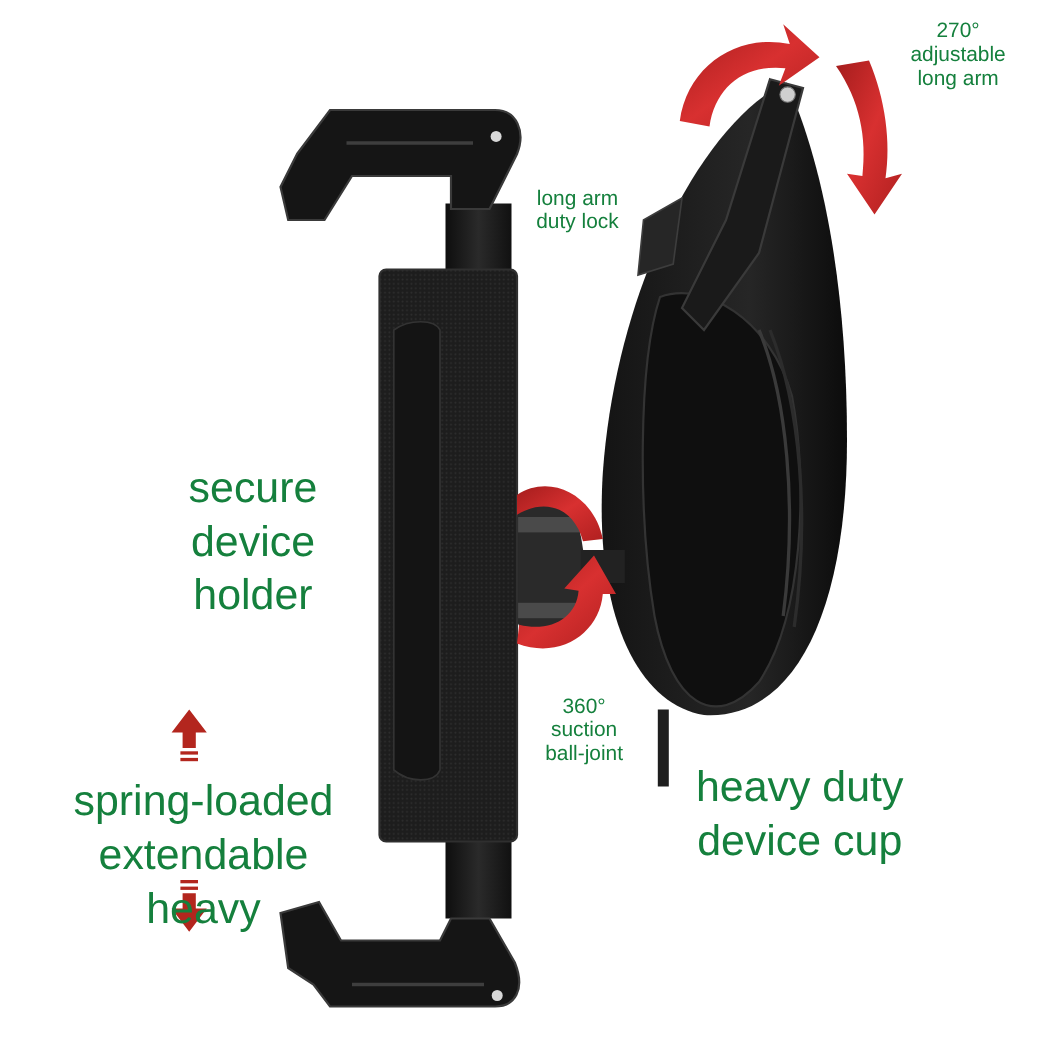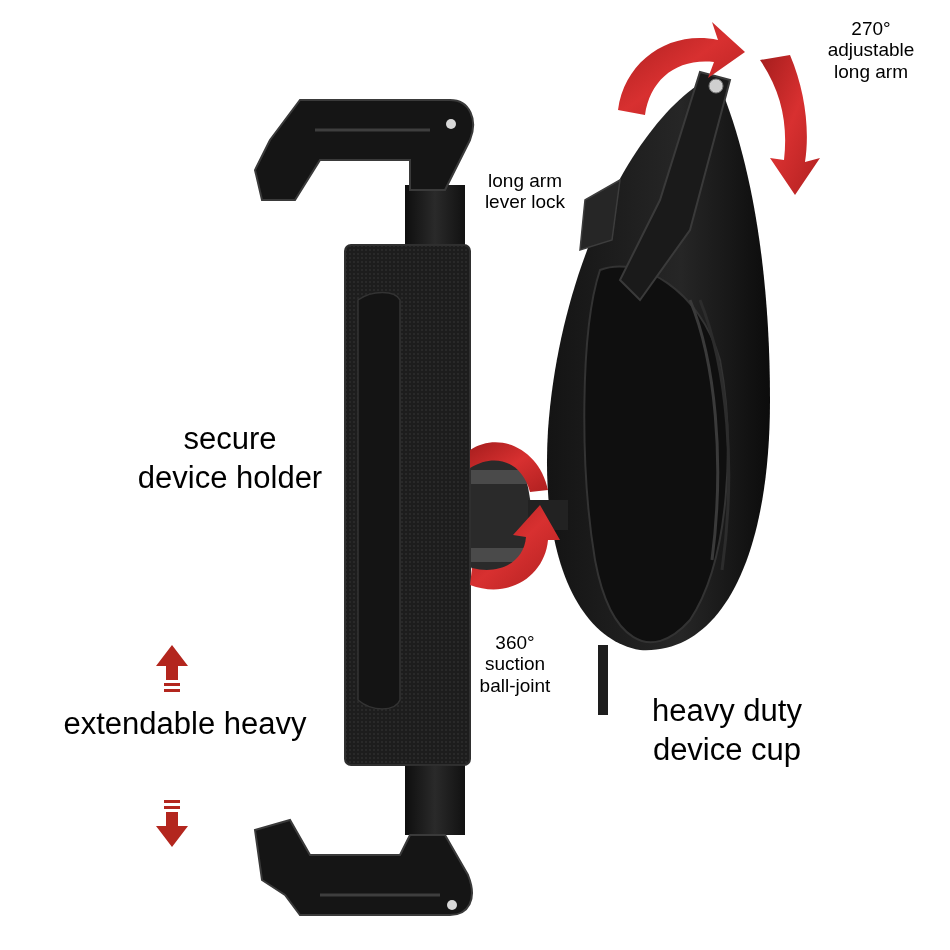--- a/index.html
+++ b/index.html
@@ -1,20 +1,20 @@
 <!DOCTYPE html>
 <html><head>
 <meta charset="utf-8">
 <style>
   html,body{margin:0;padding:0;background:#fff;}
   #stage{position:relative;width:950px;height:950px;overflow:hidden;background:#ffffff;font-family:"Liberation Sans","DejaVu Sans",sans-serif;color:#111;}
-  .label{position:absolute;text-align:center;line-height:1.12;color:#000000;}
+  .label{position:absolute;text-align:center;line-height:1.12;color:#15803d;}
   .label span{display:block;}
   .sm{font-size:19px;}
-  .lg{font-size:31px;line-height:1.25;text-align:center;}
+  .lg{font-size:39px;line-height:1.25;text-align:center;}
   svg{position:absolute;left:0;top:0;}
 </style>
 </head>
 <body>
 
 <div id="stage">
 
   <svg width="950" height="950" viewBox="0 0 950 950">
     <defs>
       <linearGradient id="gBody" x1="0" x2="1" y1="0" y2="0">
@@ -96,35 +96,36 @@
   </svg>
 
   <div class="label sm" style="left:806px;top:18px;width:130px;">
     <span>270°</span>
     <span>adjustable</span>
     <span>long arm</span>
   </div>
 
   <div class="label sm" style="left:470px;top:170px;width:110px;">
     <span>long arm</span>
-    <span>lever lock</span>
+    <span>duty lock</span>
   </div>
 
-  <div class="label sm" style="left:460px;top:632px;width:110px;">
+  <div class="label sm" style="left:476px;top:632px;width:110px;">
     <span>360°</span>
     <span>suction</span>
     <span>ball-joint</span>
   </div>
 
   <div class="label lg" style="left:120px;top:420px;width:220px;">
     <span>secure</span>
     <span>device holder</span>
   </div>
 
   <div class="label lg" style="left:40px;top:705px;width:290px;">
+    <span>spring-loaded</span>
     <span>extendable heavy</span>
   </div>
 
   <div class="label lg" style="left:622px;top:692px;width:210px;">
     <span>heavy duty</span>
     <span>device cup</span>
   </div>
 
 </div>
 

